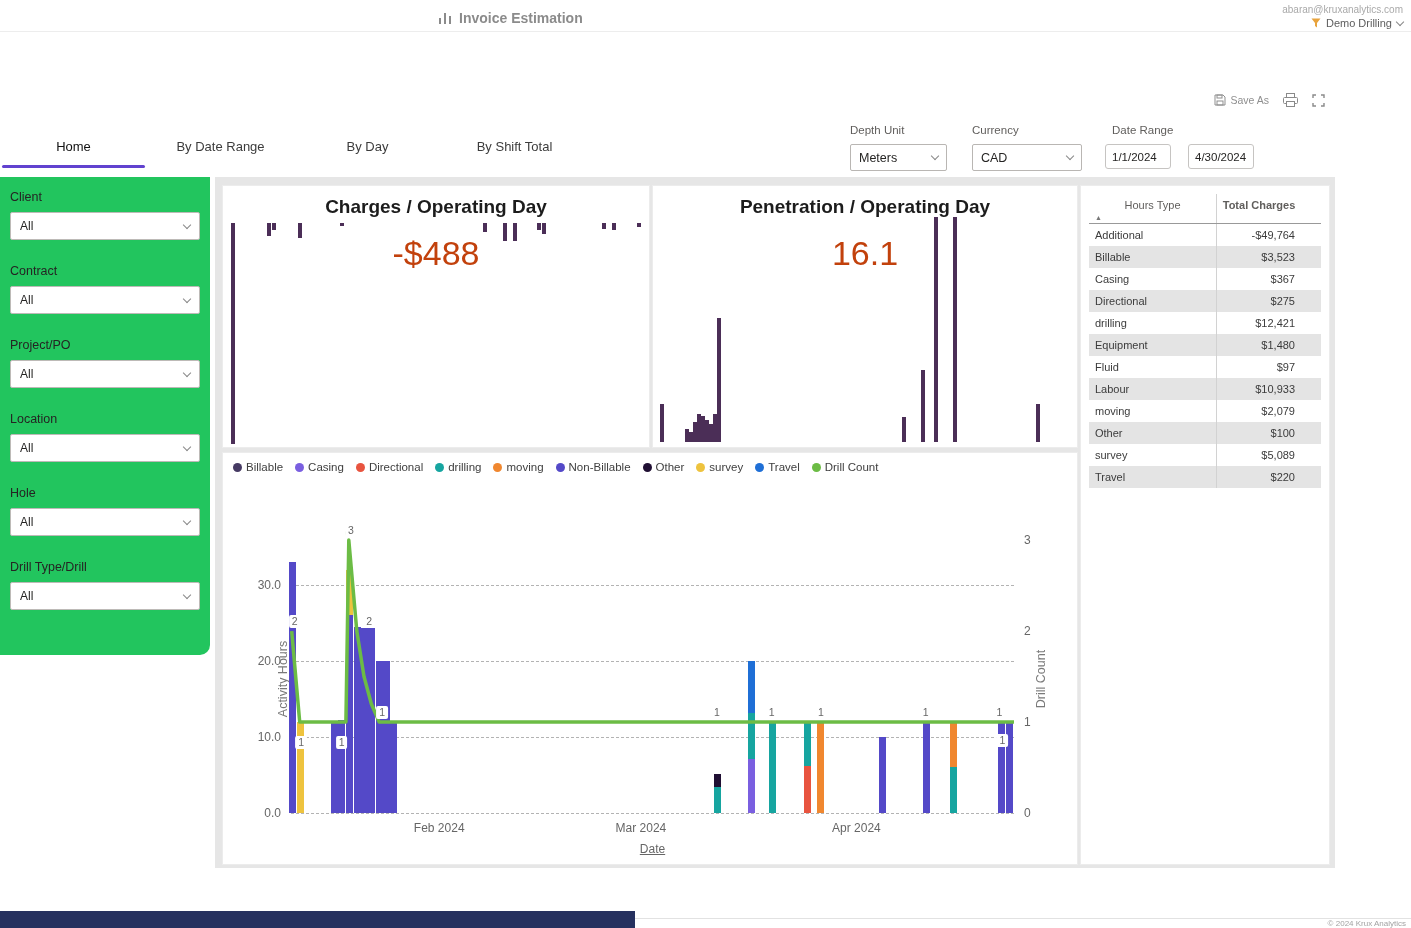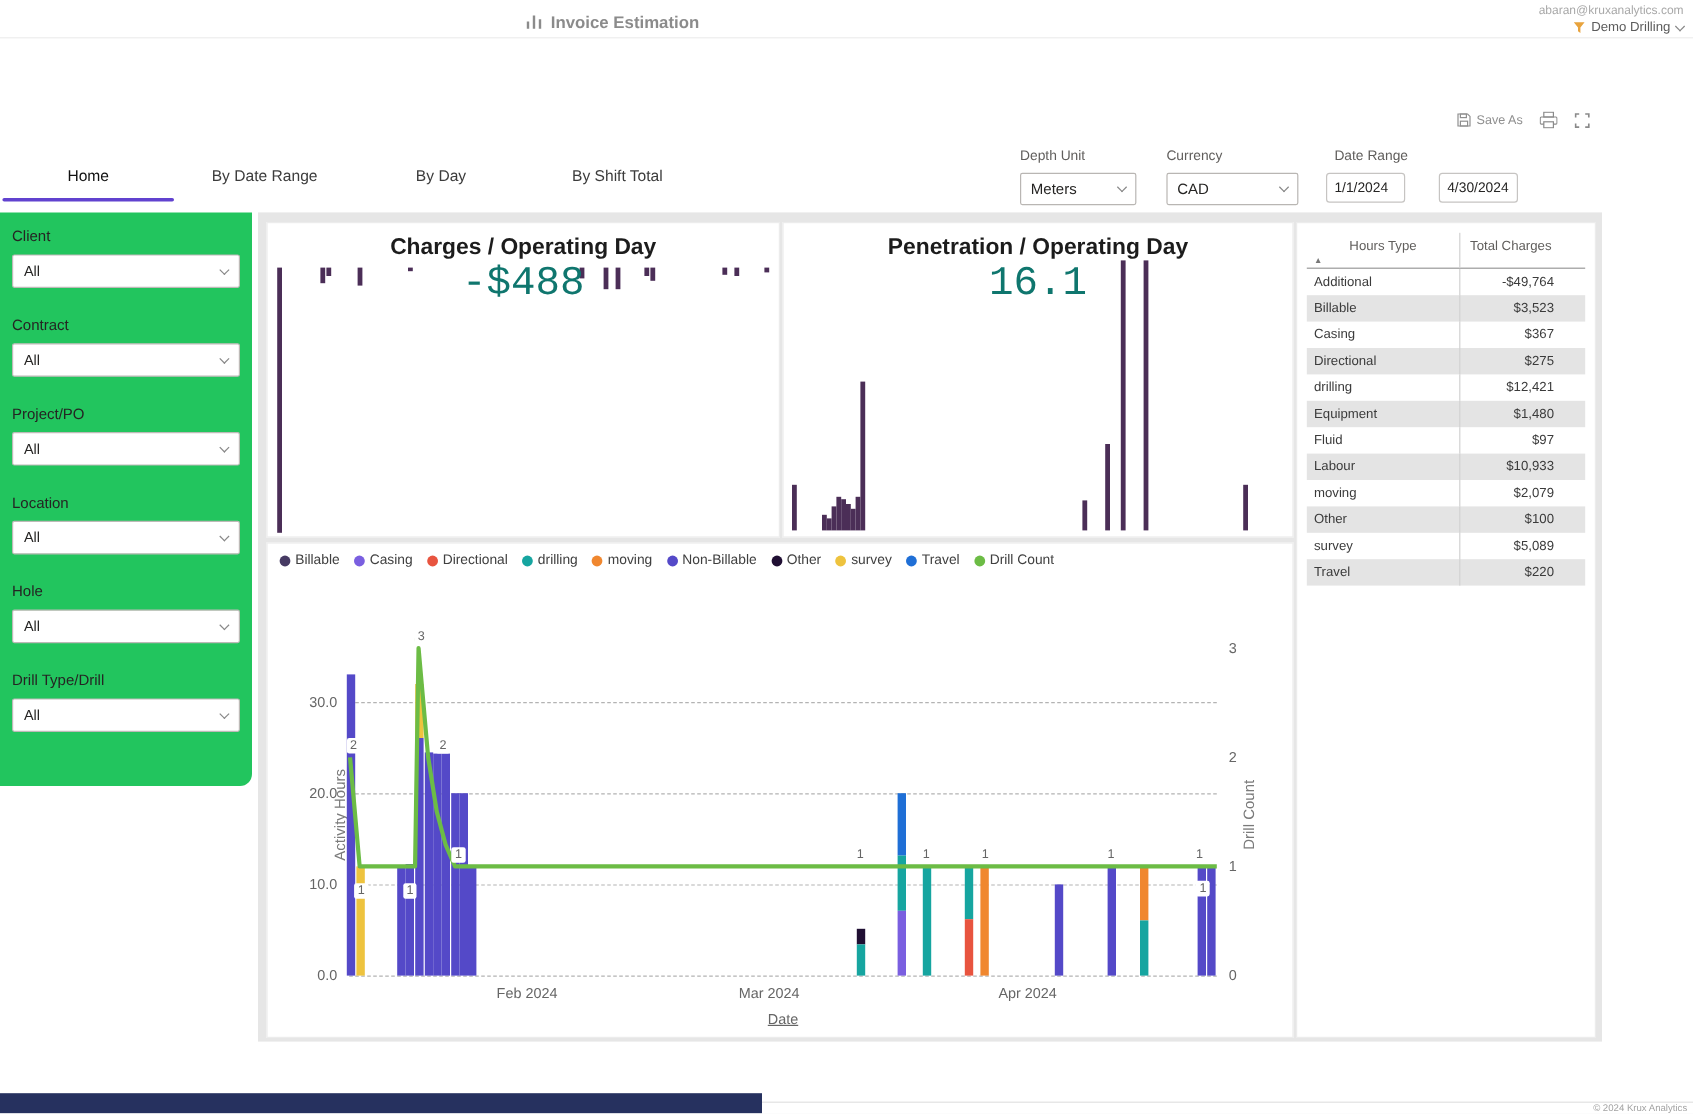--- a/index.html
+++ b/index.html
@@ -38,33 +38,33 @@
 
   
   .canvas { position:absolute; left:215px; top:177px; width:1120px; height:691px; background:#e6e6e6; }
   .card { position:absolute; background:#fff; border:1px solid #ececec; }
   .kpi1 { left:7px; top:8px; width:428px; height:263px; }
   .kpi2 { left:437px; top:8px; width:426px; height:263px; }
   .rpanel { left:865px; top:8px; width:250px; height:680px; }
   .acard { left:7px; top:275px; width:856px; height:413px; }
 
   .kpi-title { position:relative; z-index:2; text-align:center; margin-top:10px; font-size:19px; font-weight:bold; color:#1c1c1c; }
-  .kpi-value { position:relative; z-index:2; text-align:center; margin-top:0; font-size:34px; color:#0f766e;font-family:Liberation Mono, monospace; }
+  .kpi-value { position:relative; z-index:2; text-align:center; margin-top:16px; font-size:34px; color:#c2410c; }
   .spark { position:absolute; left:6px; right:6px; z-index:1; }
   .spark.down { top:37px; bottom:5px; }
   .spark.up { top:33px; bottom:5px; }
   .spark .sbar { position:absolute; width:4px; background:#4b2e57; }
   .spark.down .sbar { top:0; }
   .spark.up .sbar { bottom:0; }
 
   
   .htable { margin:8px; font-size:11px; color:#3b3b3b; }
   .ht-head { display:flex; border-bottom:1px solid #999; color:#605e5c; }
   .ht-head .c1 { width:128px; text-align:center; padding:5px 0 12px 0; position:relative; border-right:1px solid #d2d2d2; cursor:pointer; }
-  .ht-head .c2 { width:84px; text-align:center; padding:5px 0 12px 0; cursor:pointer; }
+  .ht-head .c2 { width:84px; text-align:center; padding:5px 0 12px 0; cursor:pointer;font-weight:bold; }
   .sort-tri { position:absolute; left:6px; bottom:2px; font-size:7px; color:#777; }
   .ht-row { display:flex; height:22px; line-height:22px; cursor:pointer; }
   .ht-row.alt { background:#e4e4e4; }
   .ht-row .c1 { width:128px; padding-left:6px; border-right:1px solid #d2d2d2; overflow:hidden; }
   .ht-row .c2 { width:84px; text-align:right; padding-right:6px; }
   .ht-total { display:flex; height:24px; line-height:24px; border-top:1px solid #999; font-weight:bold; color:#222; }
   .ht-total .c1 { width:128px; padding-left:6px; border-right:1px solid #d2d2d2; }
   .ht-total .c2 { width:84px; text-align:right; padding-right:6px; }
 
   
@@ -164,21 +164,21 @@
   <div class="ctl" style="left:972px;">
     <div class="ctl-label">Currency</div>
     <div class="pbi-drop" style="width:110px;">
       <span>CAD</span>
       <span class="chev"></span>
     </div>
   </div>
 
   <div class="ctl" style="left:1105px;">
     <div class="ctl-label" style="margin-left:7px;">Date Range</div>
-    <div style="display:flex; gap:28px;">
+    <div style="display:flex; gap:17px;">
       <input class="date-box" value="1/1/2024" style="">
       <input class="date-box" value="4/30/2024" style="">
     </div>
   </div>
 
   <div class="sidebar" id="filters">
       <div class="filter-group">
         <div class="filter-label">Client</div>
         <div class="filter-drop">
           <span>All</span>

